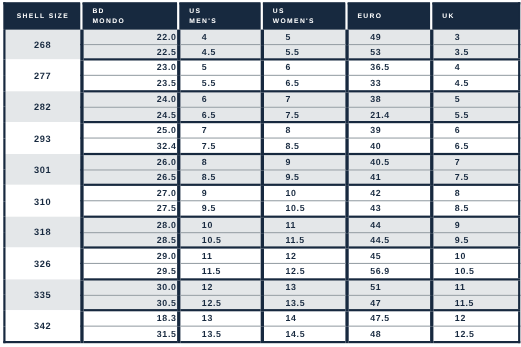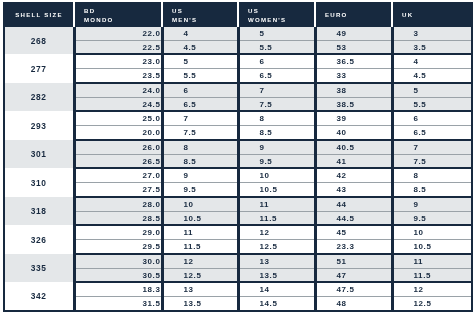--- a/index.html
+++ b/index.html
@@ -177,33 +177,33 @@
           <td class="mondo-cell sep-line">24.0</td>
           <td class="val-cell sep-line">6</td>
           <td class="val-cell sep-line">7</td>
           <td class="val-cell sep-line">38</td>
           <td class="val-cell last sep-line">5</td>
         </tr>
         <tr class="band-gray group-end">
           <td class="mondo-cell">24.5</td>
           <td class="val-cell">6.5</td>
           <td class="val-cell">7.5</td>
-          <td class="val-cell">38.5</td>
+          <td class="val-cell">21.4</td>
           <td class="val-cell last">5.5</td>
         </tr>
         <tr class="band-white row-top">
           <td class="shell-cell" rowspan="2">293</td>
           <td class="mondo-cell sep-line">25.0</td>
           <td class="val-cell sep-line">7</td>
           <td class="val-cell sep-line">8</td>
           <td class="val-cell sep-line">39</td>
           <td class="val-cell last sep-line">6</td>
         </tr>
         <tr class="band-white group-end">
-          <td class="mondo-cell">20.0</td>
+          <td class="mondo-cell">32.4</td>
           <td class="val-cell">7.5</td>
           <td class="val-cell">8.5</td>
           <td class="val-cell">40</td>
           <td class="val-cell last">6.5</td>
         </tr>
         <tr class="band-gray row-top">
           <td class="shell-cell" rowspan="2">301</td>
           <td class="mondo-cell sep-line">26.0</td>
           <td class="val-cell sep-line">8</td>
           <td class="val-cell sep-line">9</td>
@@ -252,21 +252,21 @@
           <td class="mondo-cell sep-line">29.0</td>
           <td class="val-cell sep-line">11</td>
           <td class="val-cell sep-line">12</td>
           <td class="val-cell sep-line">45</td>
           <td class="val-cell last sep-line">10</td>
         </tr>
         <tr class="band-white group-end">
           <td class="mondo-cell">29.5</td>
           <td class="val-cell">11.5</td>
           <td class="val-cell">12.5</td>
-          <td class="val-cell">23.3</td>
+          <td class="val-cell">56.9</td>
           <td class="val-cell last">10.5</td>
         </tr>
         <tr class="band-gray row-top">
           <td class="shell-cell" rowspan="2">335</td>
           <td class="mondo-cell sep-line">30.0</td>
           <td class="val-cell sep-line">12</td>
           <td class="val-cell sep-line">13</td>
           <td class="val-cell sep-line">51</td>
           <td class="val-cell last sep-line">11</td>
         </tr>

